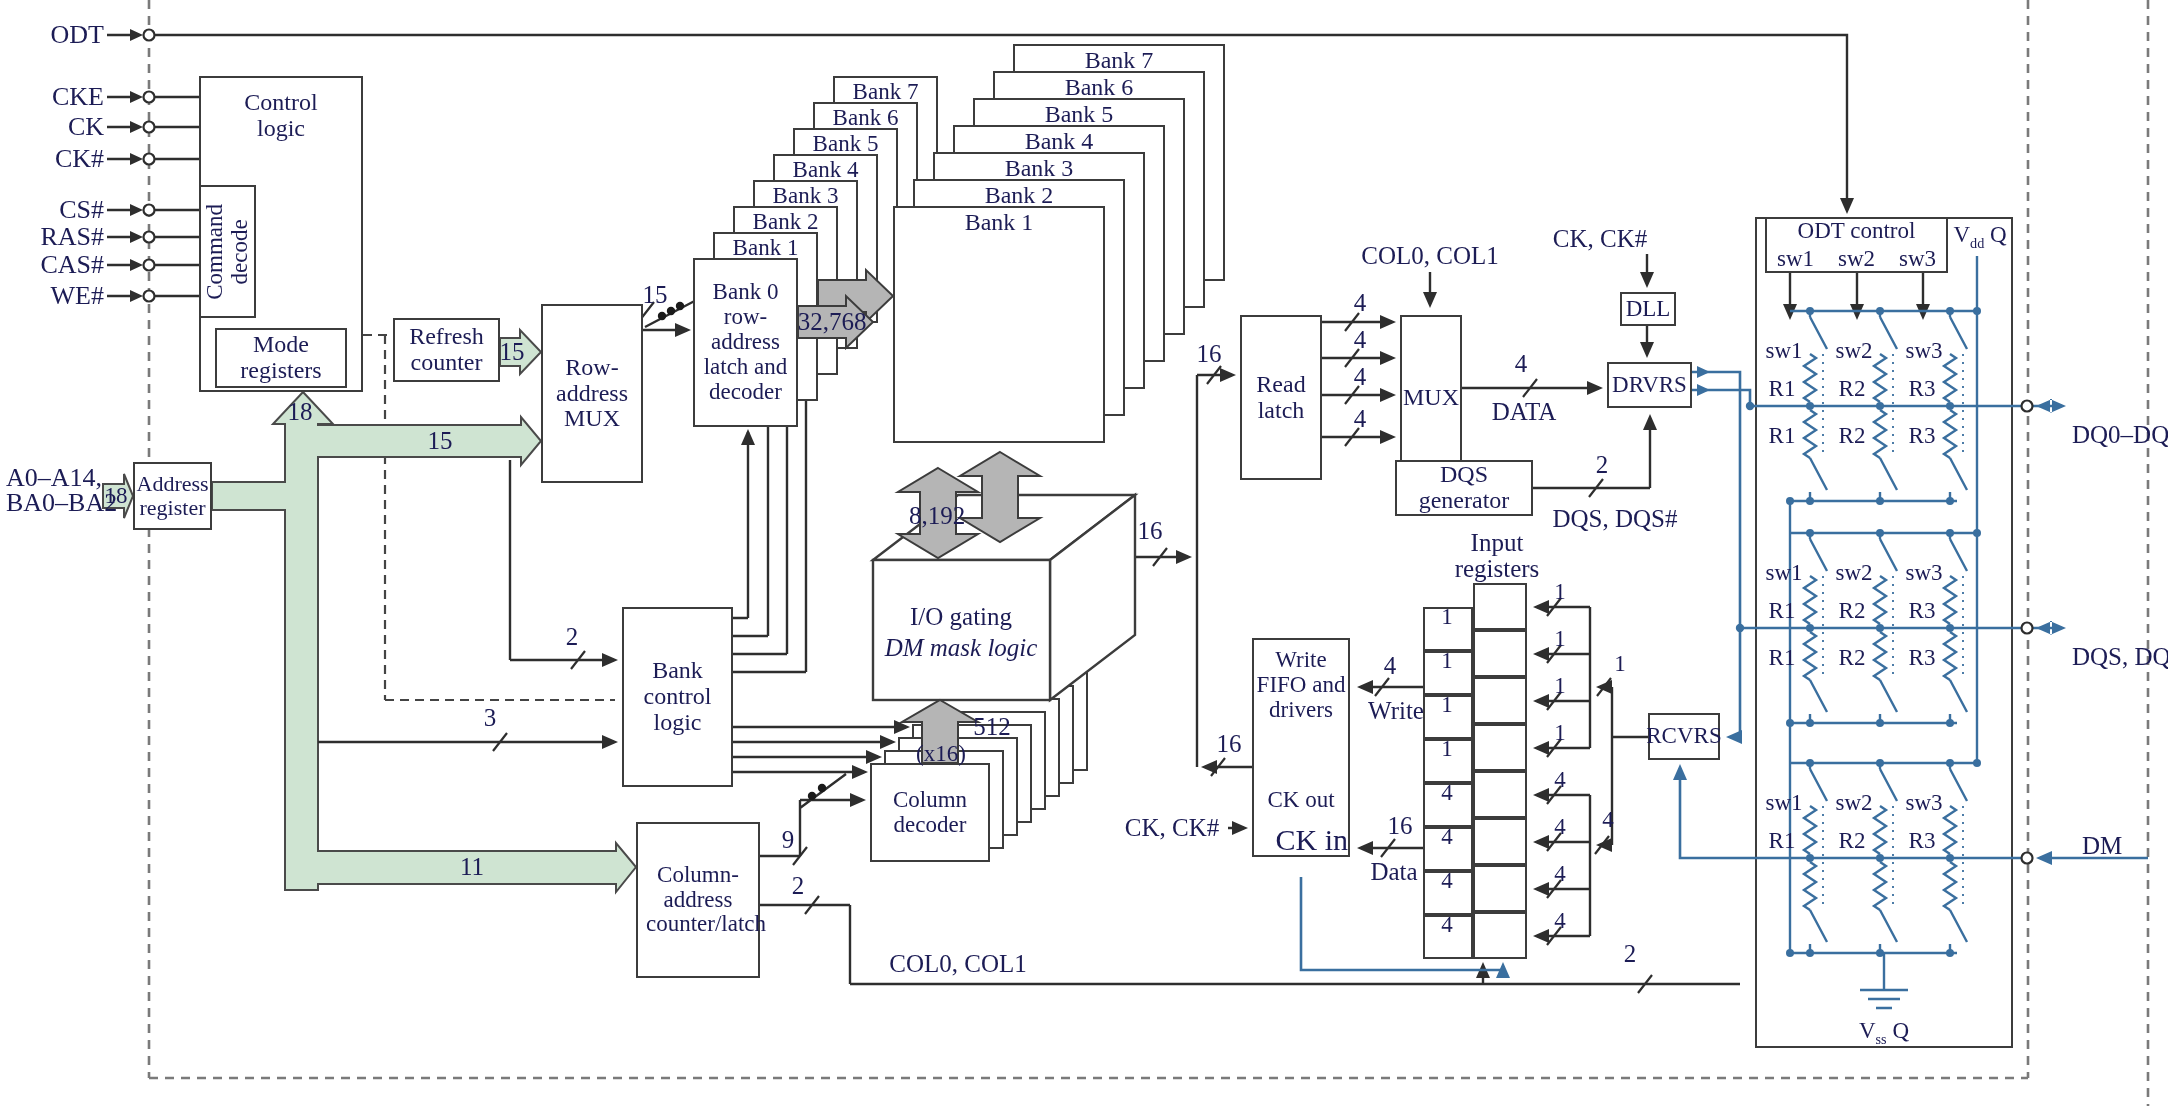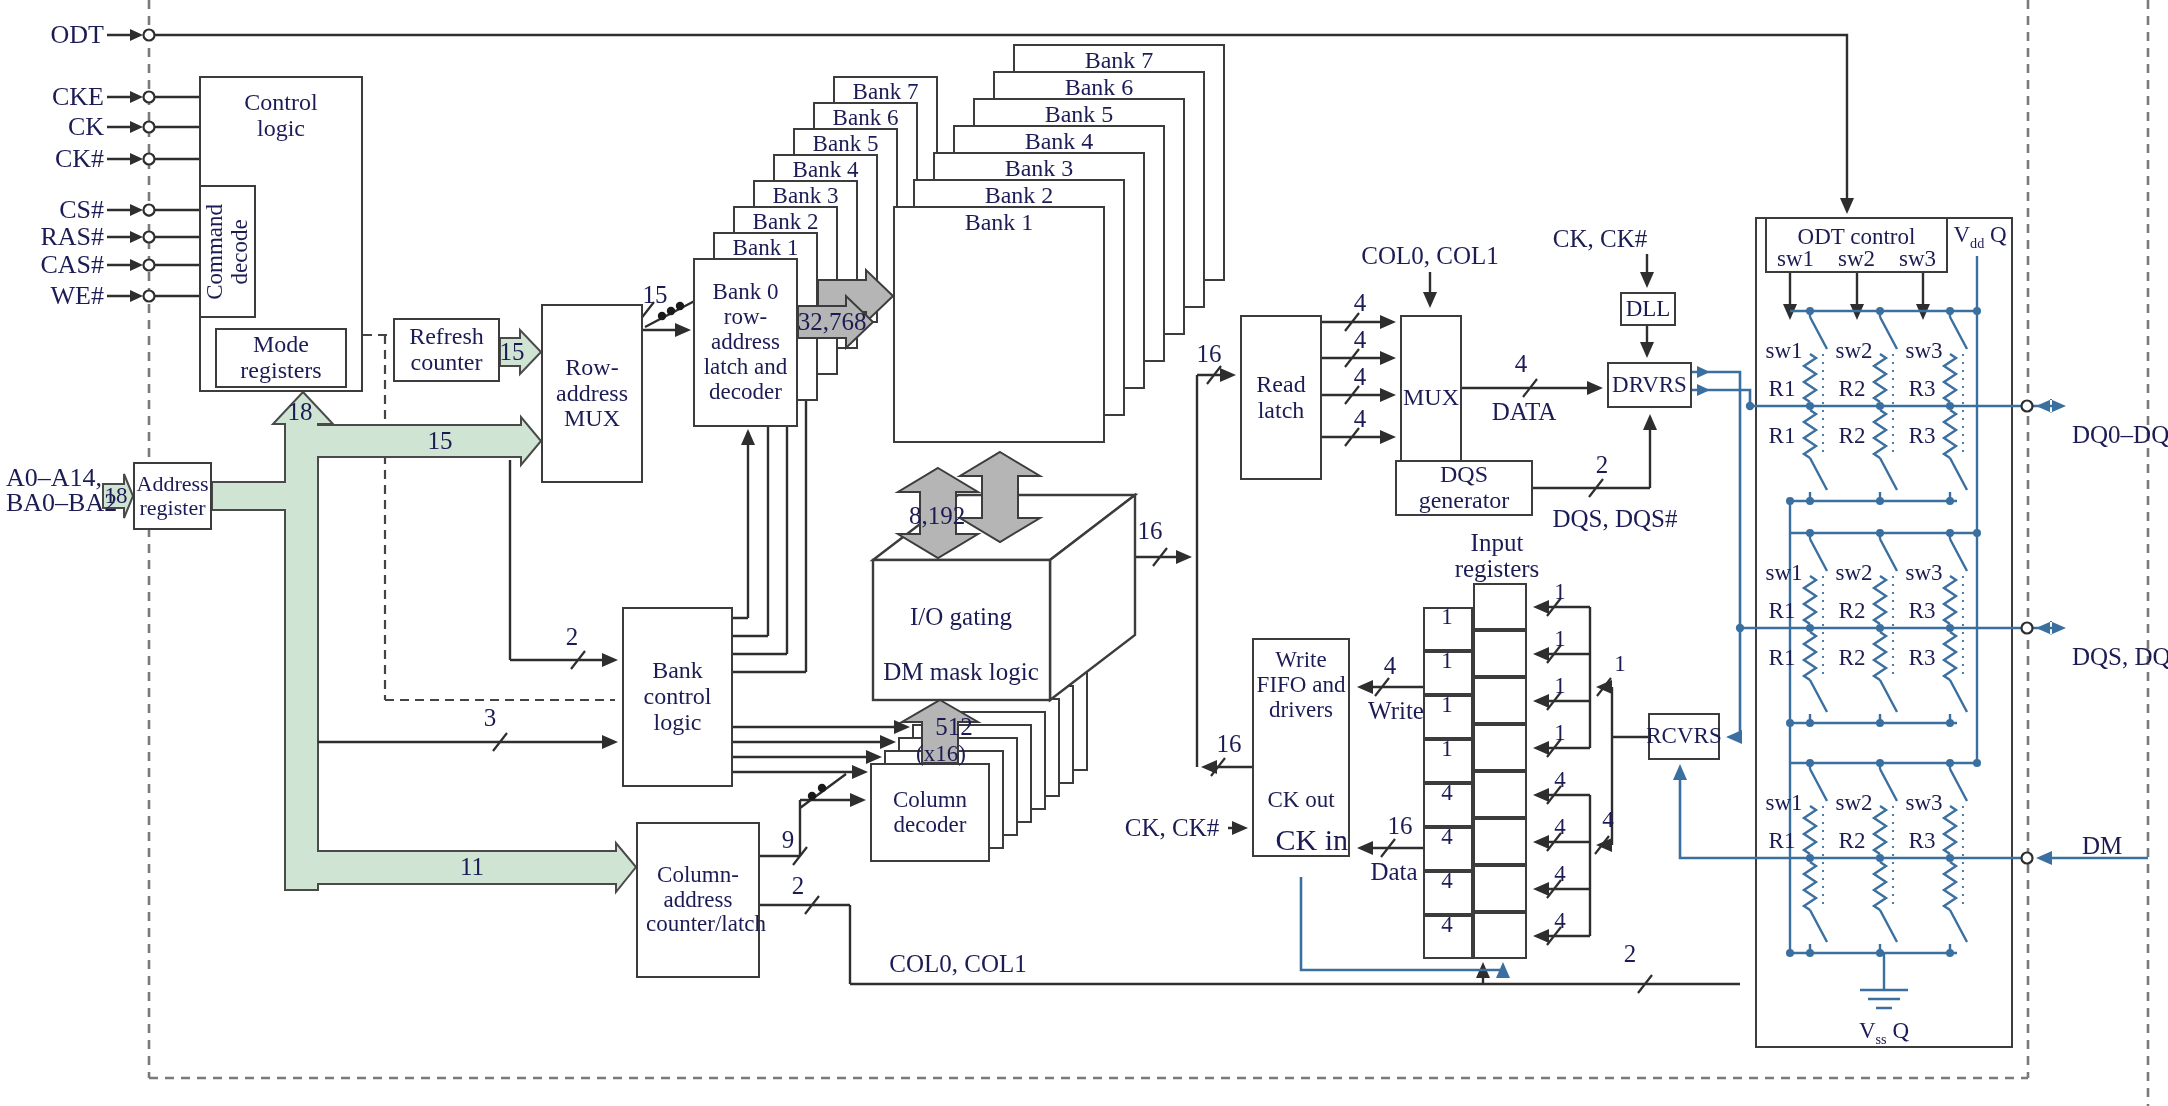--- a/index.html
+++ b/index.html
@@ -242,21 +242,21 @@
 <div class="box" style="left:1423px;top:651px;width:50px;height:44px;"></div>
 <div class="box" style="left:1423px;top:695px;width:50px;height:44px;"></div>
 <div class="box" style="left:1423px;top:739px;width:50px;height:44px;"></div>
 <div class="box" style="left:1423px;top:783px;width:50px;height:44px;"></div>
 <div class="box" style="left:1423px;top:827px;width:50px;height:44px;"></div>
 <div class="box" style="left:1423px;top:871px;width:50px;height:44px;"></div>
 <div class="box" style="left:1423px;top:915px;width:50px;height:44px;"></div>
 
 <div class="box" style="left:1755px;top:217px;width:258px;height:831px;"></div>
 <div class="box" style="left:1765px;top:217px;width:183px;height:56px;display:block;">
-  <div style="position:absolute;left:0;top:6px;width:100%;text-align:center;font-size:23px;">ODT control</div>
+  <div style="position:absolute;left:0;top:0;width:100%;text-align:center;font-size:23px;">ODT control</div>
   <div style="position:absolute;left:0;top:28px;width:100%;display:flex;justify-content:space-between;
               padding:0 10px;box-sizing:border-box;font-size:23px;">
     <span>sw1</span>
     <span>sw2</span>
     <span>sw3</span>
   </div>
 </div>
 
 <svg class="z3" width="2168" height="1106">
 
@@ -381,21 +381,21 @@
 <div class="lbl" style="left:440px;top:441px;">15</div>
 <div class="lbl" style="left:512px;top:352px;">15</div>
 <div class="lbl" style="left:472px;top:867px;">11</div>
 <div class="lbl" style="left:655px;top:295px;">15</div>
 <div class="lbl" style="left:572px;top:637px;">2</div>
 <div class="lbl" style="left:490px;top:718px;">3</div>
 <div class="lbl" style="left:788px;top:840px;">9</div>
 <div class="lbl" style="left:798px;top:886px;">2</div>
 <div class="lbl" style="left:832px;top:322px;">32,768</div>
 <div class="lbl" style="left:937px;top:516px;">8,192</div>
-<div class="lbl" style="left:954px;top:727px;text-align:center;">512</div>
+<div class="lbl" style="left:992px;top:727px;text-align:center;">512</div>
 <div class="lbl sm" style="left:941px;top:754px;">(x16)</div>
 <div class="lbl" style="left:1209px;top:354px;">16</div>
 <div class="lbl" style="left:1150px;top:531px;">16</div>
 <div class="lbl" style="left:1229px;top:744px;">16</div>
 <div class="lbl" style="left:1360px;top:303px;">4</div>
 <div class="lbl" style="left:1360px;top:340px;">4</div>
 <div class="lbl" style="left:1360px;top:377px;">4</div>
 <div class="lbl" style="left:1360px;top:419px;">4</div>
 <div class="lbl" style="left:1521px;top:364px;">4</div>
 <div class="lbl" style="left:1524px;top:412px;">DATA</div>
@@ -457,15 +457,15 @@
 <div class="lbl sm" style="left:1922px;top:841px;">R3</div>
 
 <div class="lbl sm" style="left:1980px;top:237px;"><span>V</span><sub>dd</sub><span>&nbsp;</span><span>Q</span></div>
 <div class="lbl sm" style="left:1884px;top:1033px;"><span>V</span><sub>ss</sub><span>&nbsp;</span><span>Q</span></div>
 
 <div class="lbl" style="left:2072px;top:435px;transform:translateY(-50%);text-align:left;">DQ0–DQ15</div>
 <div class="lbl" style="left:2072px;top:657px;transform:translateY(-50%);text-align:left;">DQS, DQS#</div>
 <div class="lbl" style="left:2082px;top:846px;transform:translateY(-50%);text-align:left;">DM</div>
 
 <div class="lbl" style="left:961px;top:617px;">I/O gating</div>
-<div class="lbl" style="left:961px;top:672px;">DM mask logic</div>
+<div class="lbl" style="left:961px;top:648px;font-style:italic;">DM mask logic</div>
 
 </div>
 
 </body></html>

